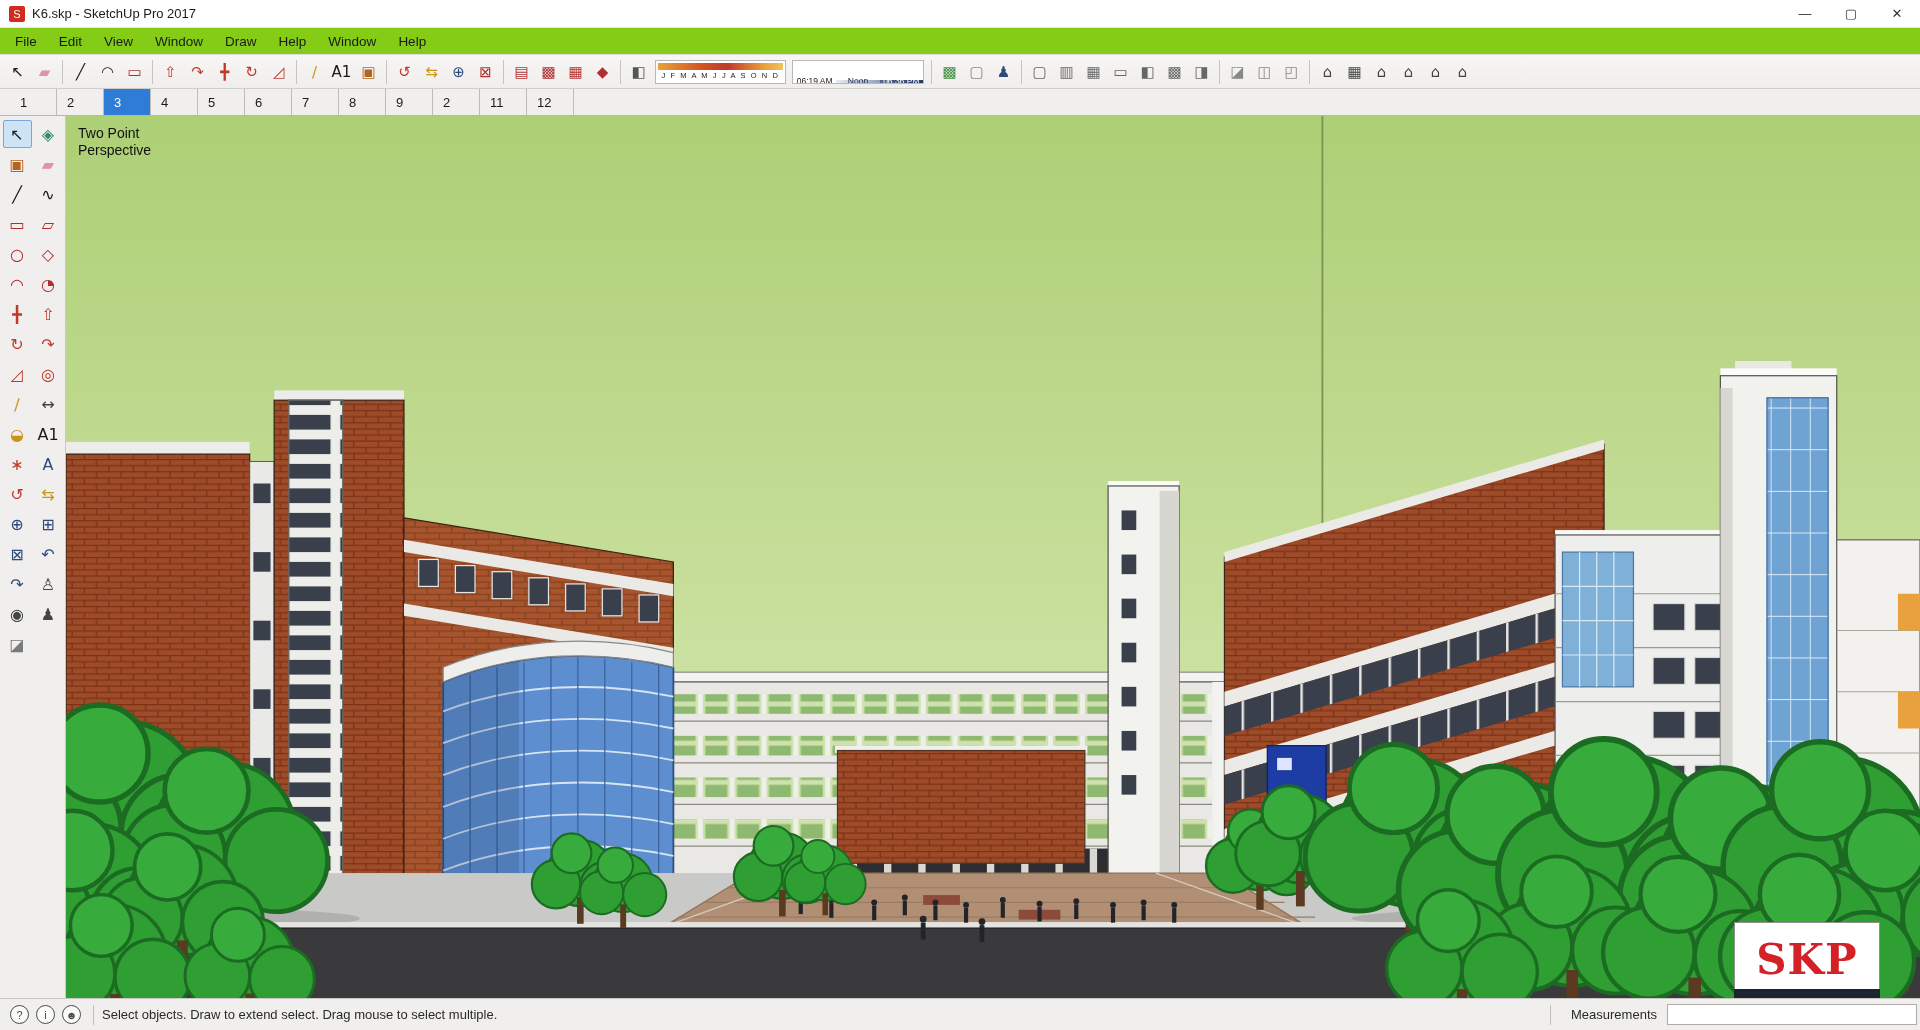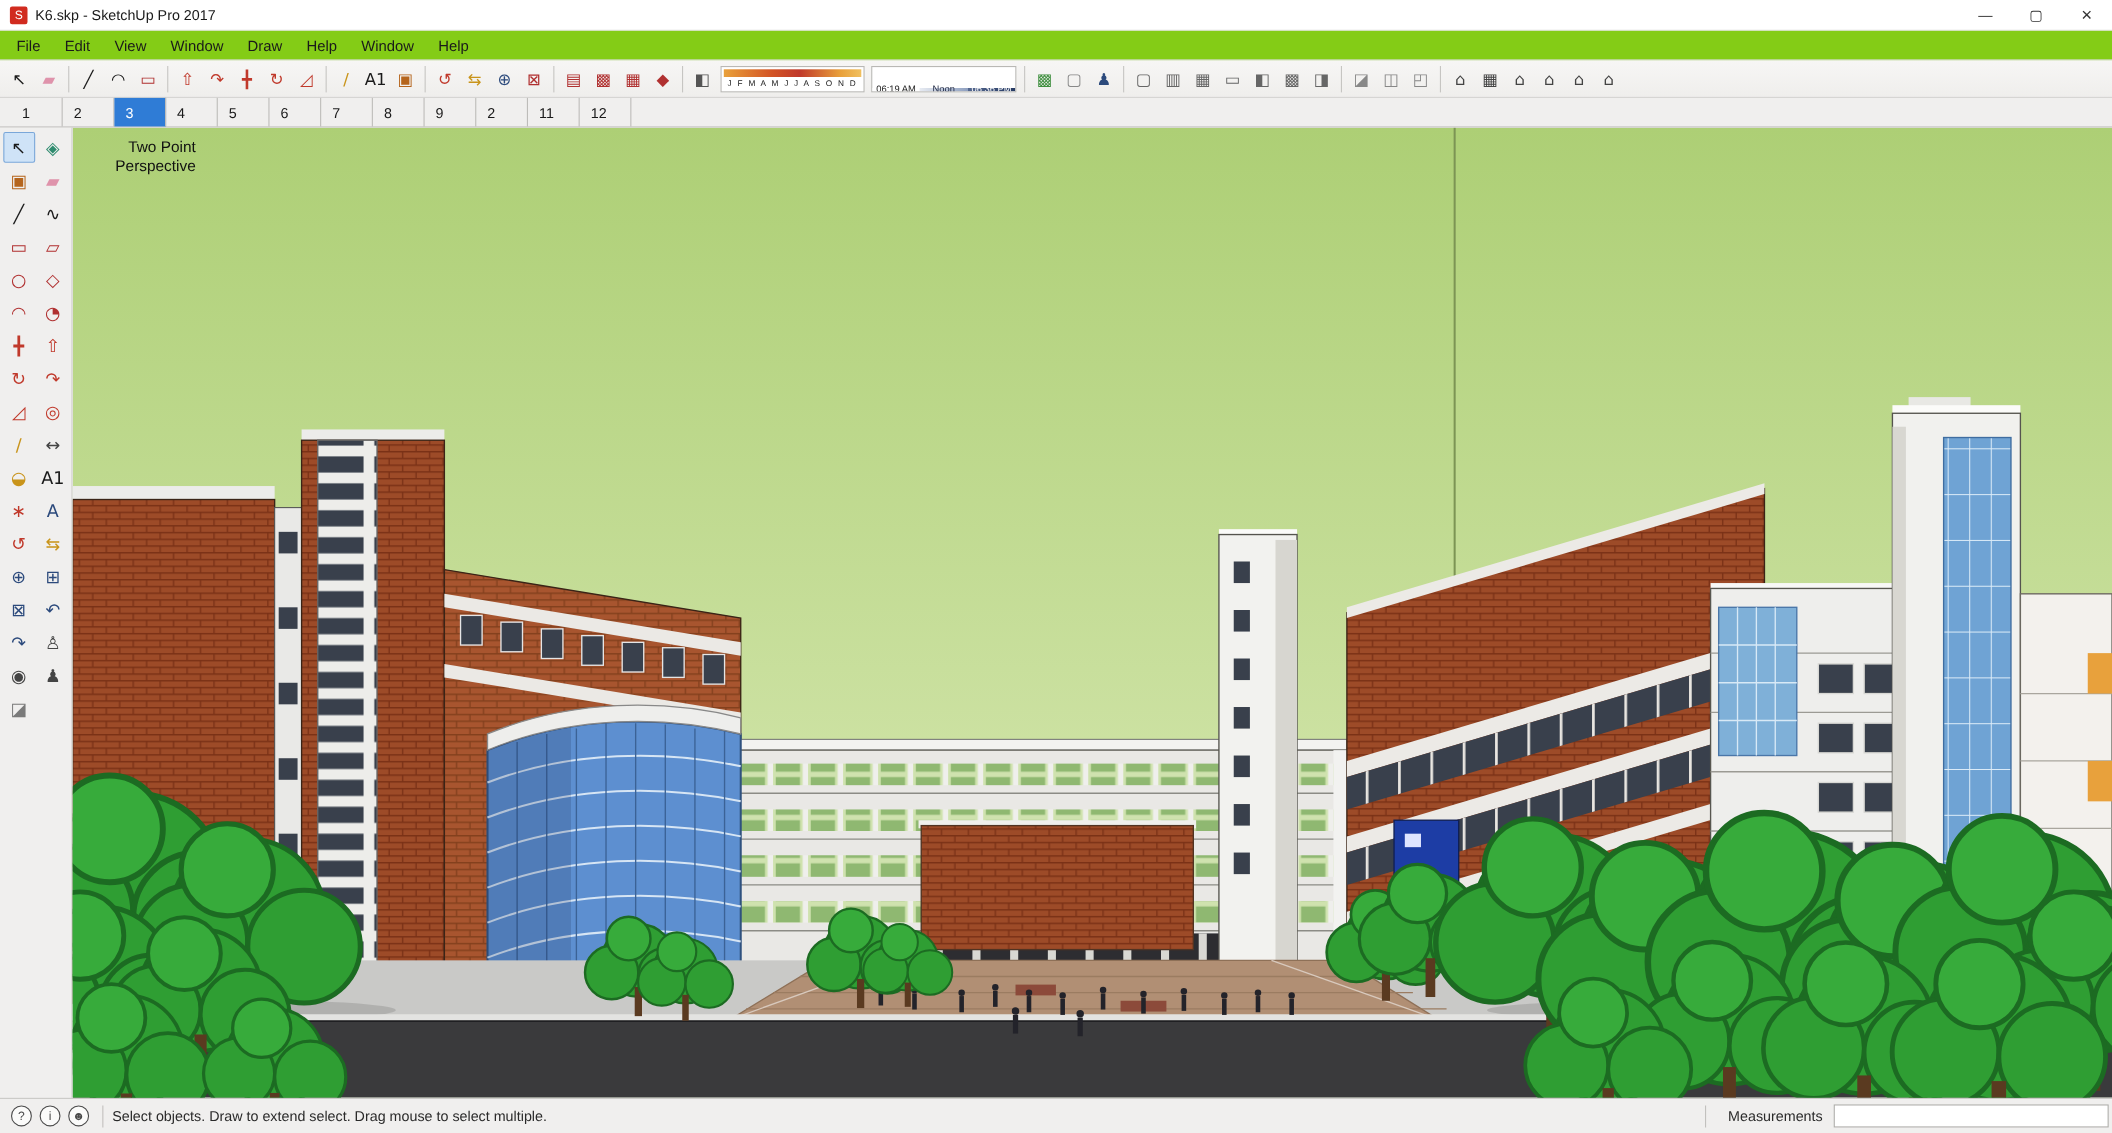--- a/index.html
+++ b/index.html
@@ -57,21 +57,21 @@
   
   .main { flex:1; display:flex; min-height:0; }
   .palette { width:66px; background:#f0efee; border-right:1px solid #c9c8c5;
     display:grid; grid-template-columns:31px 31px; grid-auto-rows:30px;
     justify-content:center; align-content:start; padding-top:3px; }
   .pal-btn { width:29px; height:28px; margin:1px; border:1px solid transparent;
     background:transparent; display:flex; align-items:center; justify-content:center;
     font-size:16px; font-family:"DejaVu Sans", sans-serif; border-radius:2px; cursor:default; }
   .pal-btn.active { background:#cfe3f7; border-color:#7aa7d9; }
 
-  .viewport { position:relative; flex:1; overflow:hidden; background:#e5e5e5;text-align:right; }
+  .viewport { position:relative; flex:1; overflow:hidden; background:#c4b5fd; }
   .viewport svg { position:absolute; inset:0; width:100%; height:100%; display:block; }
   .persp-label { position:absolute; top:9px; left:12px; width:100px;
     font-size:14px; line-height:17px; color:#111; }
   .skp-card { position:absolute; right:40px; bottom:0; width:146px; height:76px;
     background:#fff; border:1px solid #8f8f8f; display:flex; align-items:center;
     justify-content:center; }
   .skp-text { font-family:"DejaVu Serif", serif; font-weight:bold; font-size:42px;
     color:#d42027; letter-spacing:1px; line-height:60px; }
   .skp-strip { position:absolute; left:-1px; right:-1px; bottom:-1px; height:9px;
     background:#1b2430; }
@@ -684,20 +684,24 @@
         <use href="#tree" transform="translate(1450,590) scale(2.2)"></use>
         <use href="#tree" transform="translate(1500,632) scale(1.8)"></use>
         <use href="#tree" transform="translate(1230,662) scale(1.6)"></use>
         <use href="#tree" transform="translate(1330,666) scale(1.7)"></use>
         <use href="#tree" transform="translate(1430,668) scale(1.8)"></use>
         <use href="#tree" transform="translate(1140,682) scale(1.4)"></use>
       </svg>
 
       <div class="persp-label">Two Point Perspective</div>
 
+      <div class="skp-card">
+        <span class="skp-text">SKP</span>
+        <div class="skp-strip"></div>
+      </div>
     </div>
   </div>
 
   <div class="statusbar">
     <div class="st-icons">
         <div class="st-ic">
           <span>?</span>
         </div>
         <div class="st-ic">
           <span>i</span>

